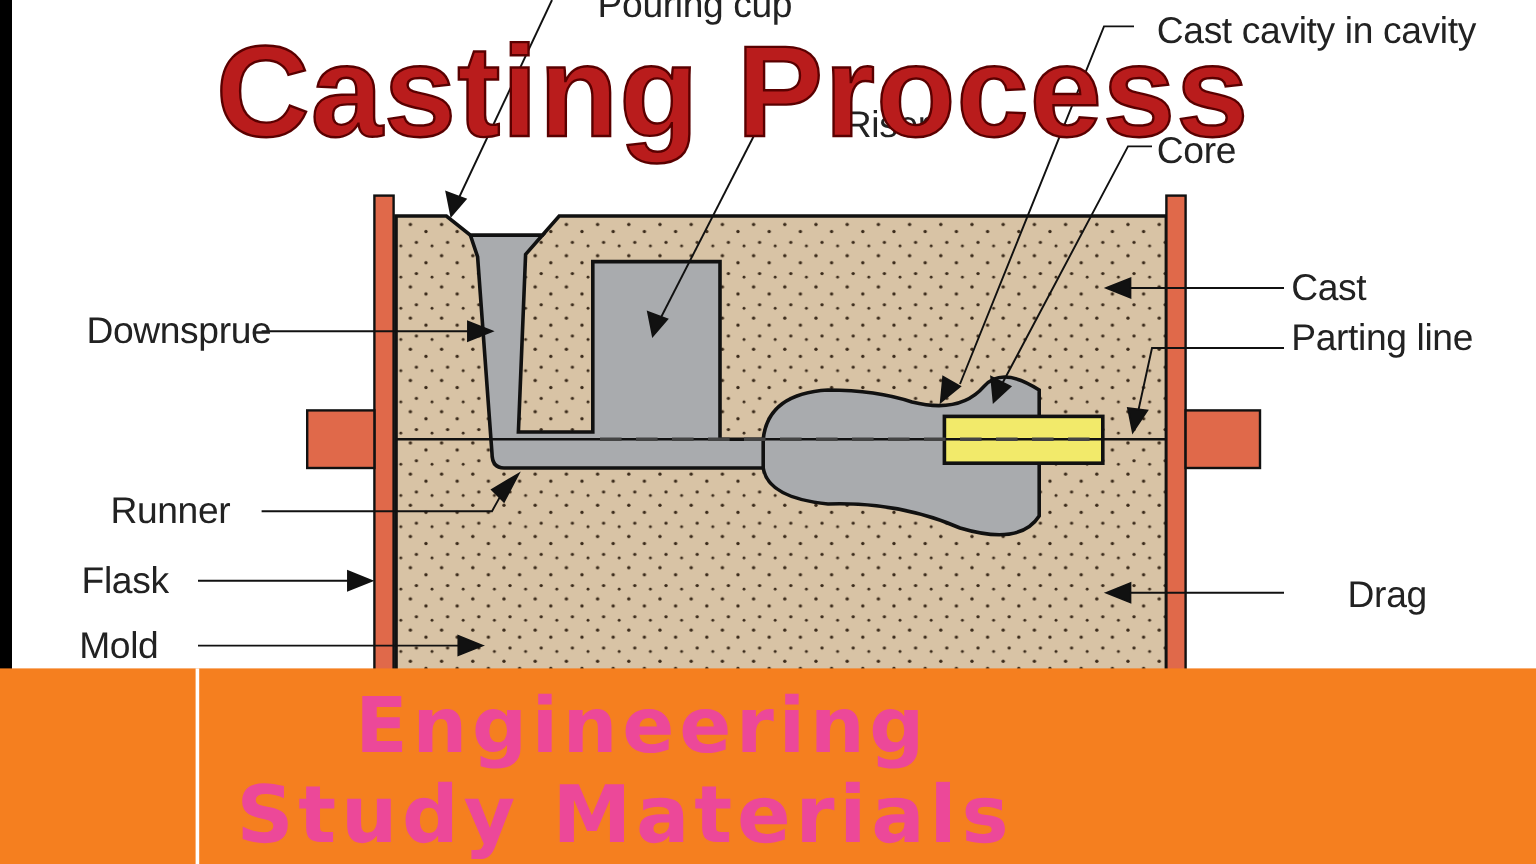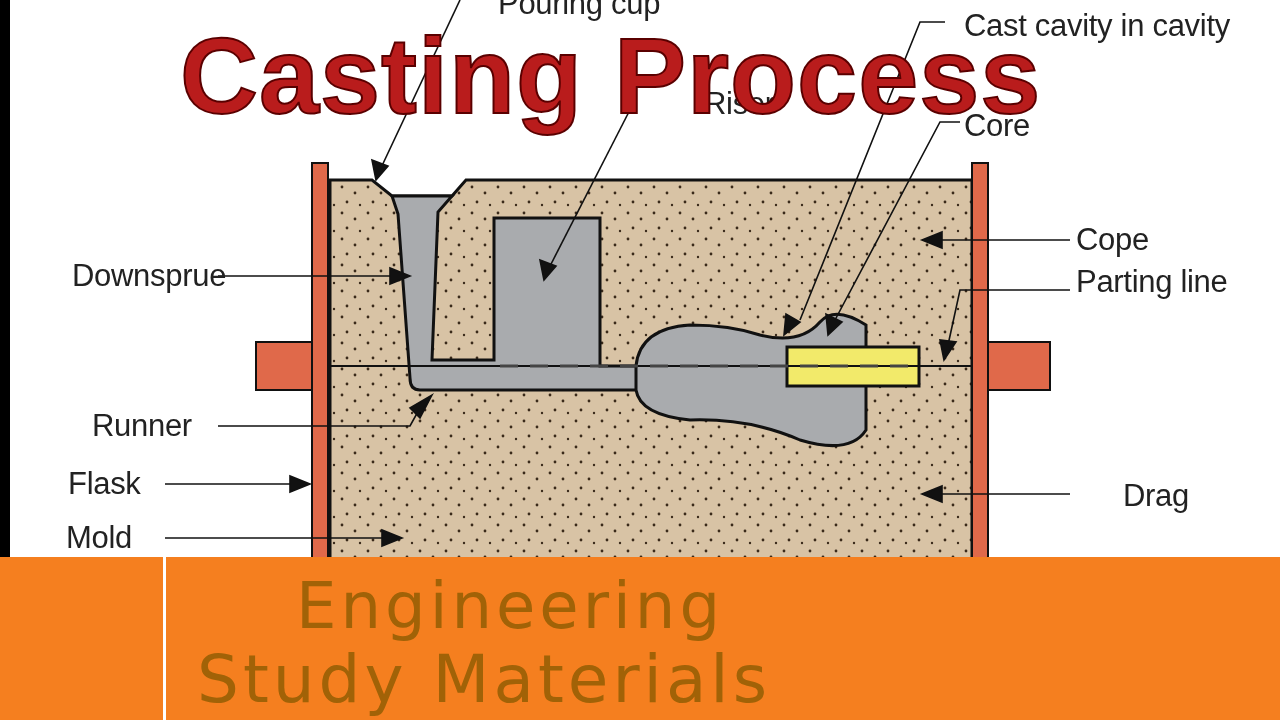--- a/index.html
+++ b/index.html
@@ -3,21 +3,21 @@
 <meta charset="utf-8">
 <style>
   html,body{margin:0;padding:0;}
   body{width:1280px;height:720px;overflow:hidden;background:#fff;position:relative;font-family:"Liberation Sans",sans-serif;}
   .left-bar{position:absolute;left:0;top:0;width:10px;height:560px;background:#000;}
   svg.diagram{position:absolute;left:0;top:0;}
   .lbl{position:absolute;font-family:"Liberation Sans",sans-serif;font-size:31px;color:#222;white-space:nowrap;letter-spacing:-0.3px;}
   .title{position:absolute;left:180px;top:22px;font-family:"Liberation Sans",sans-serif;font-weight:bold;font-size:108px;color:#b91c1c;letter-spacing:1px;-webkit-text-stroke:2px #5a0000;white-space:nowrap;line-height:1;}
   .banner{position:absolute;left:0;top:557px;width:1280px;height:163px;background:#f57f1f;}
   .banner-divider{position:absolute;left:163px;top:557px;width:3px;height:163px;background:#fff;}
-  .banner-line1,.banner-line2{position:absolute;color:#a16207;font-family:"DejaVu Sans",sans-serif;font-weight:normal;white-space:nowrap;line-height:1;}
+  .banner-line1,.banner-line2{position:absolute;color:#ec4899;font-family:"DejaVu Sans",sans-serif;font-weight:bold;white-space:nowrap;line-height:1;}
   .banner-line1{left:296px;top:574px;font-size:64px;letter-spacing:4px;}
   .banner-line2{left:197px;top:647px;font-size:66px;letter-spacing:4px;}
 </style>
 </head>
 <body>
 
 <div class="left-bar"></div>
 
 <svg class="diagram" width="1280" height="720" viewBox="0 0 1280 720">
   <defs>
@@ -79,21 +79,21 @@
       <polygon points="402,538 382,530 382,546"></polygon>
     <line x1="1070" y1="494" x2="940" y2="494"></line>
       <polygon points="922,494 942,486 942,502"></polygon>
   </g>
 </svg>
 
 <div class="lbl" style="left:498px;top:-14px;">Pouring cup</div>
 <div class="lbl" style="left:660px;top:86px;margin-left:44px;">Riser</div>
 <div class="lbl" style="left:964px;top:8px;">Cast cavity in cavity</div>
 <div class="lbl" style="left:964px;top:108px;">Core</div>
-<div class="lbl" style="left:1076px;top:222px;">Cope</div>
+<div class="lbl" style="left:1076px;top:222px;">Cast</div>
 <div class="lbl" style="left:1076px;top:264px;text-align:center;">Parting line</div>
 <div class="lbl" style="left:32px;top:258px;margin-left:40px;">Downsprue</div>
 <div class="lbl" style="left:92px;top:408px;">Runner</div>
 <div class="lbl" style="left:68px;top:466px;">Flask</div>
 <div class="lbl" style="left:66px;top:520px;">Mold</div>
 <div class="lbl" style="left:1076px;top:478px;margin-left:47px;">Drag</div>
 
 <div class="title">Casting Process</div>
 
 <div class="banner"></div>

